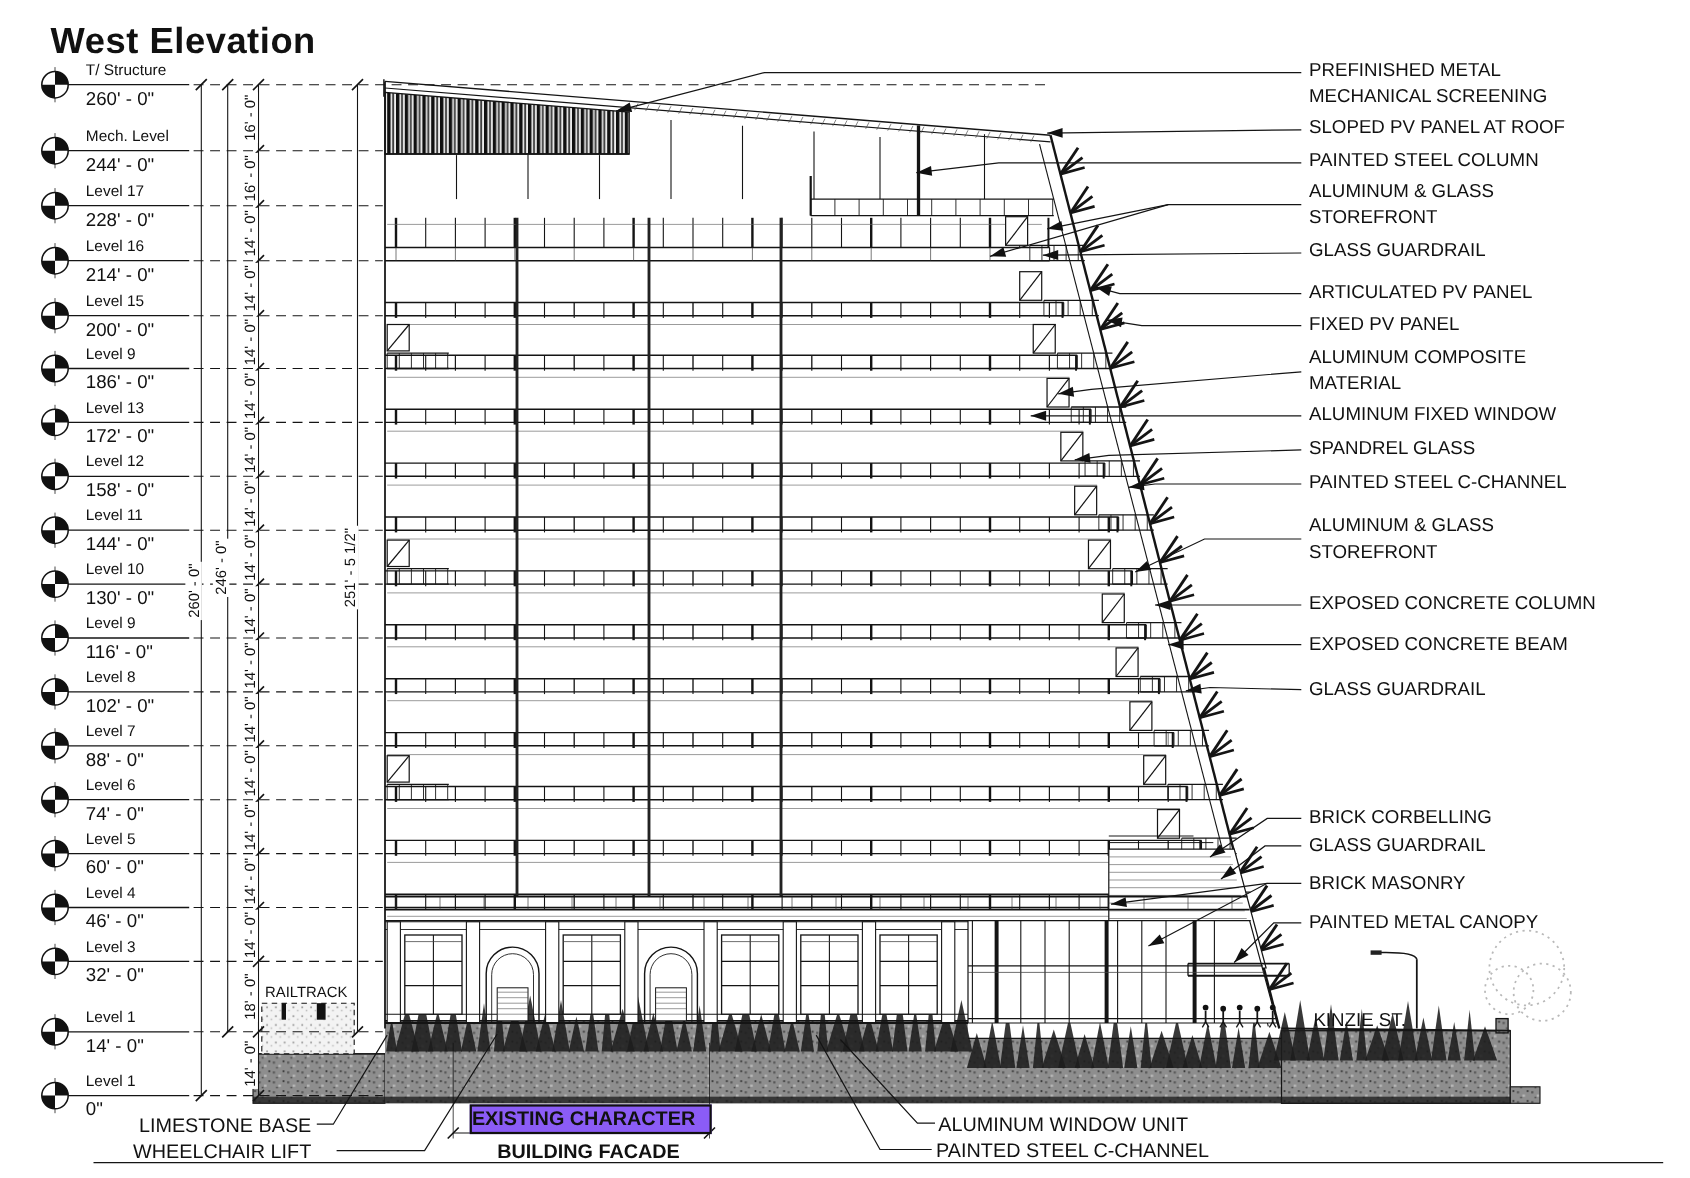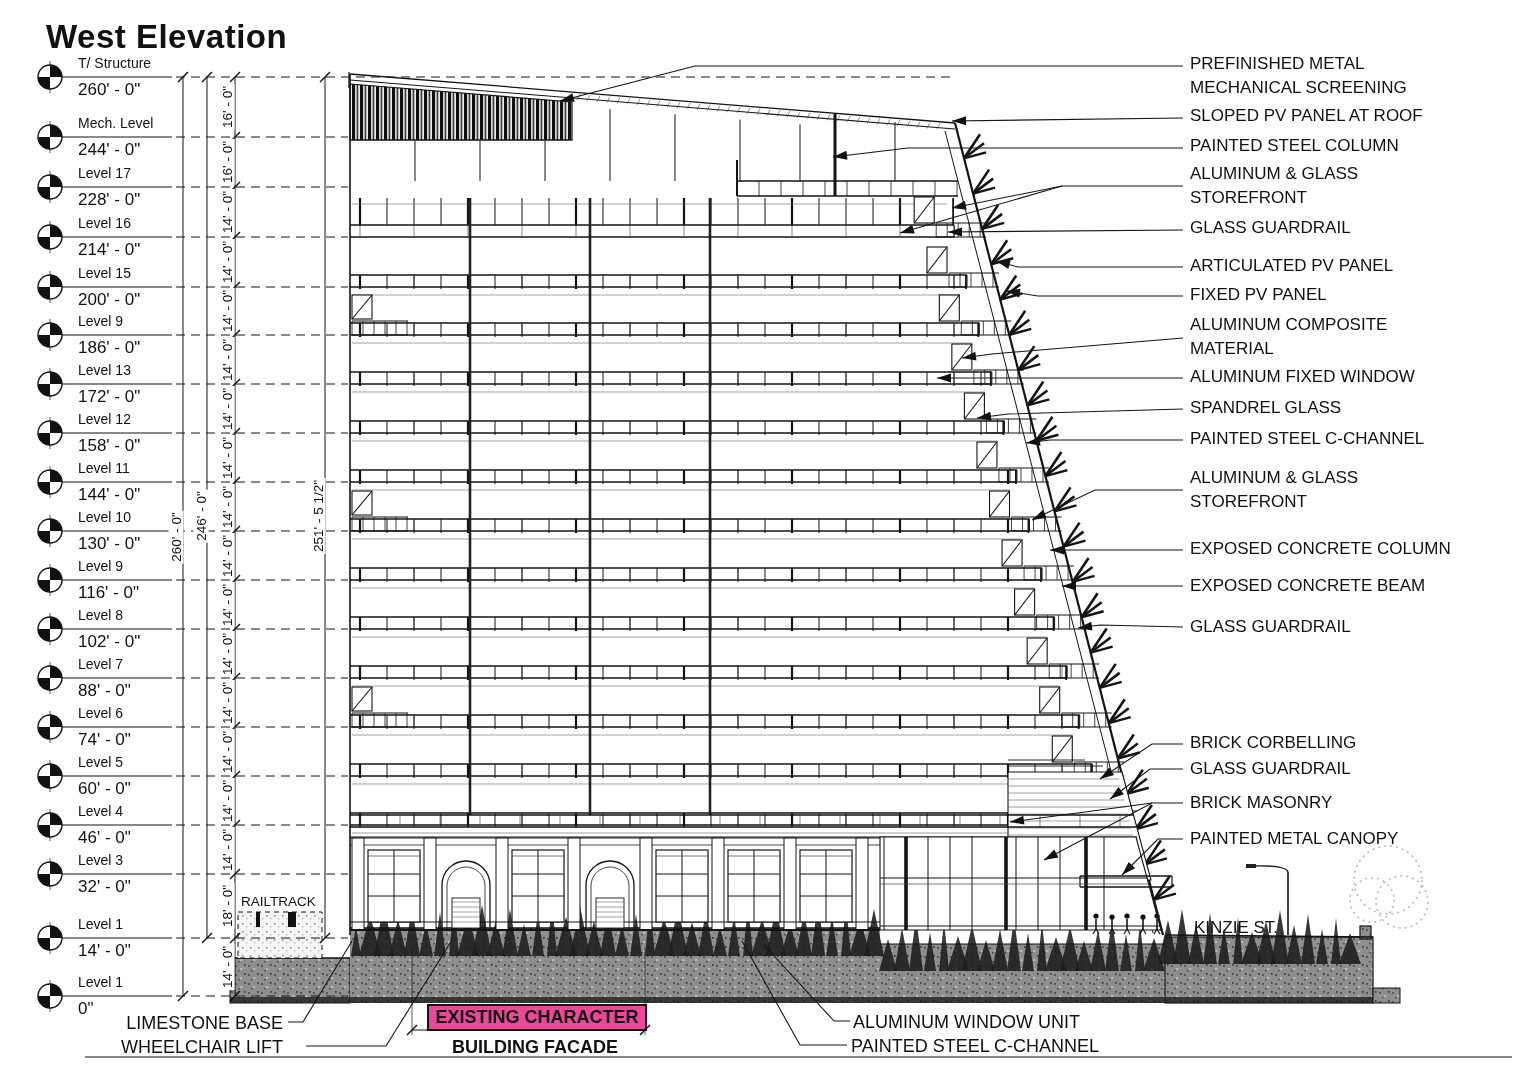--- a/index.html
+++ b/index.html
@@ -6,22 +6,22 @@
   #sheet{position:relative;width:1536px;height:1071px;background:#fff;overflow:hidden;
          font-family:"Liberation Sans", sans-serif;color:#111;}
   #draw{position:absolute;left:0;top:0;}
   .t{position:absolute;white-space:pre-line;}
   #title{left:46px;top:18px;font-size:33px;font-weight:bold;letter-spacing:.5px;}
   .lvl-name{font-size:14px;width:130px;}
   .lvl-elev{font-size:17px;width:130px;}
   .callout{left:1190px;font-size:17px;line-height:24px;width:350px;}
   .dimv{font-size:13.5px;background:#fff;padding:0 2px;transform:translate(-50%,-50%) rotate(-90deg);
         transform-origin:center center;white-space:nowrap;}
-  #facade-box{left:427px;top:1004px;width:216px;font-size:18px;font-weight:bold;text-align:center;
-              border:2px solid #111;padding:1px 0;background:#ec4899;}
+  #facade-box{left:427px;top:1004px;width:216px;font-size:18px;font-weight:bold;text-align:left;
+              border:2px solid #111;padding:1px 0;background:#8b5cf6;}
   #facade-line2{left:427px;top:1037px;width:216px;font-size:18px;font-weight:bold;text-align:center;}
   .botlab{font-size:18px;}
   #limestone{left:100px;top:1013px;width:183px;text-align:right;}
   #wheelchair{left:100px;top:1037px;width:183px;text-align:right;}
   #alumwin{left:853px;top:1012px;}
   #cchan{left:851px;top:1036px;}
   #railtrack{left:241px;top:894px;font-size:13.5px;}
   #kinzie{left:1194px;top:918px;font-size:17px;}
 </style>
 </head>

